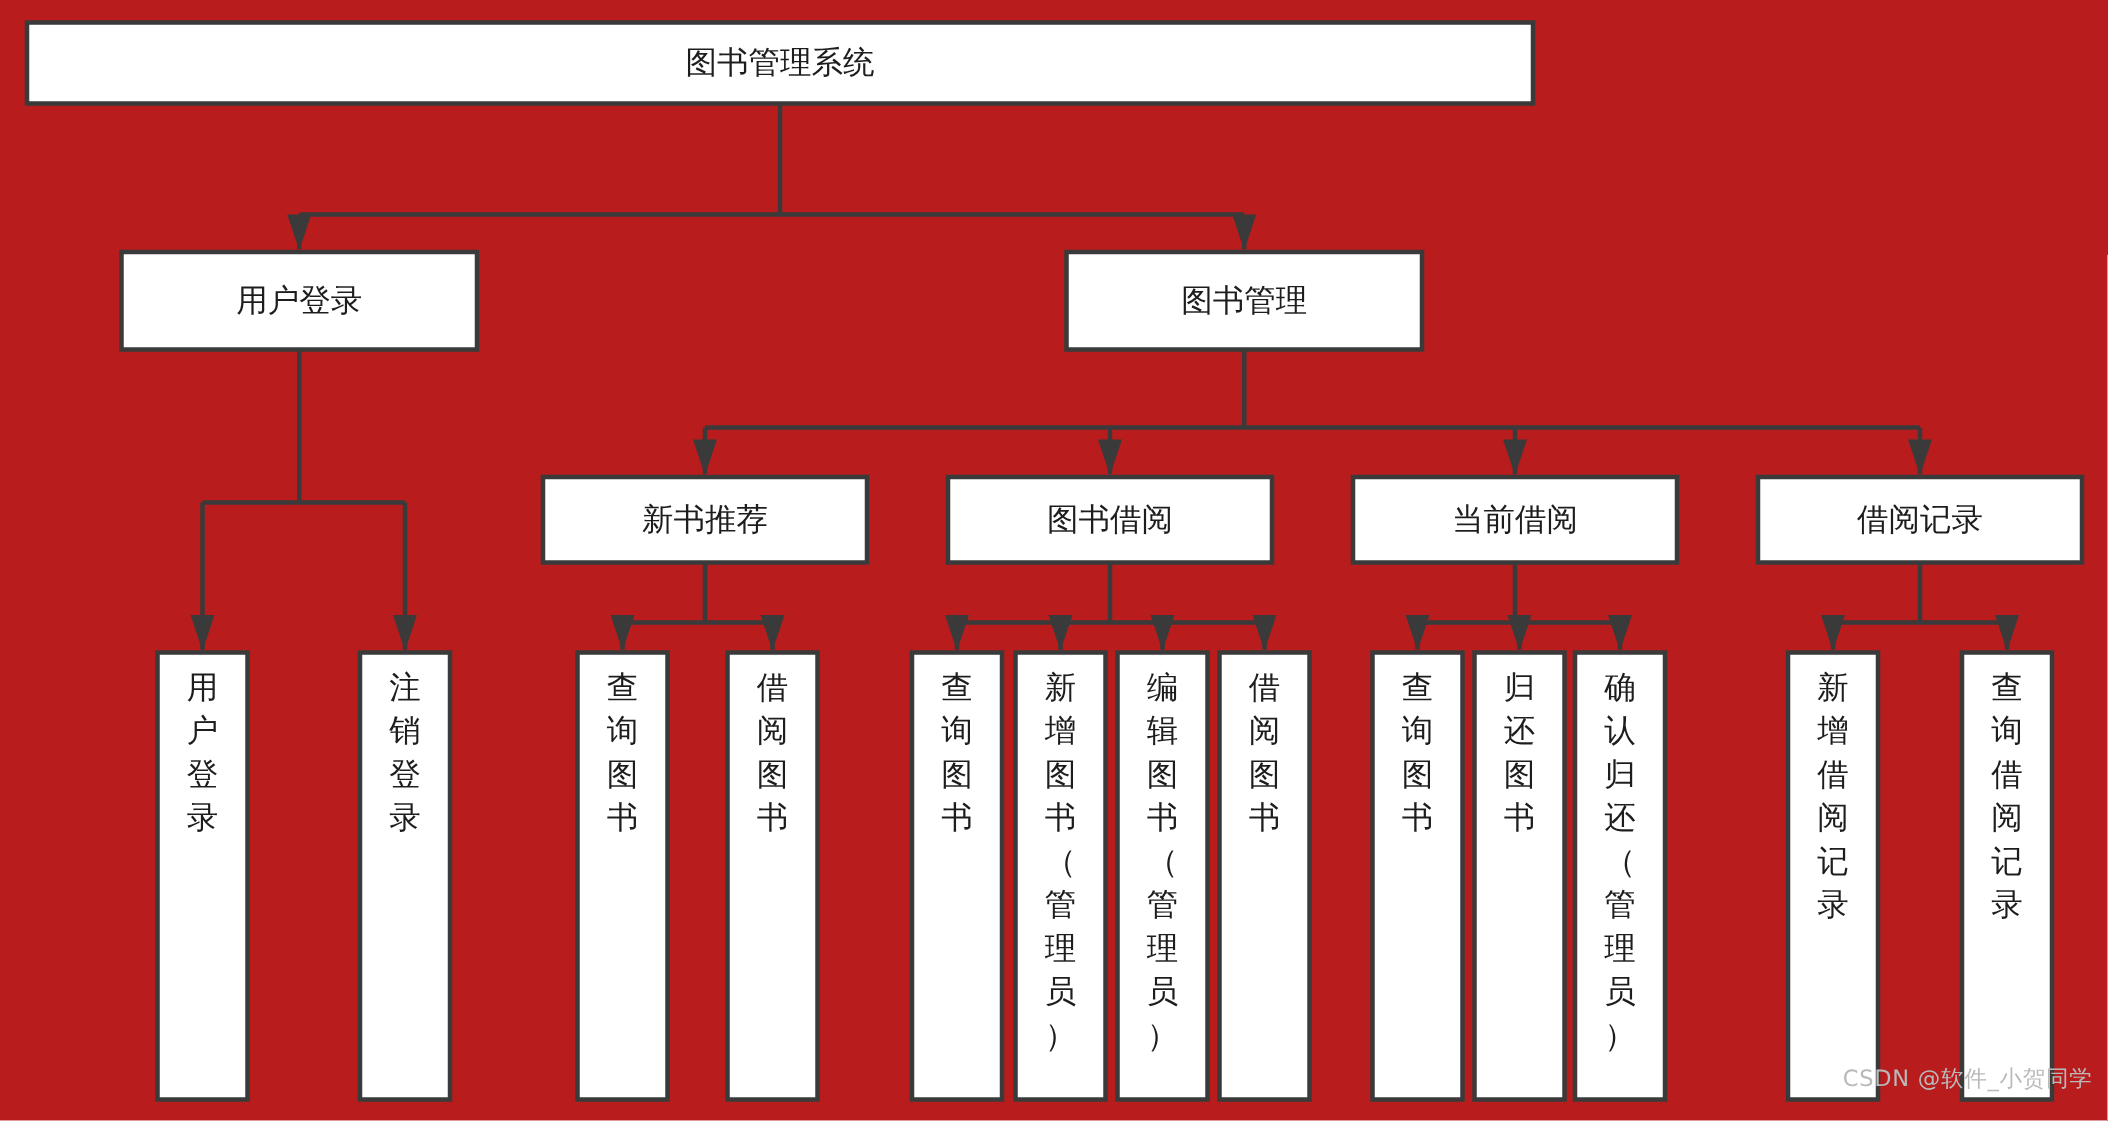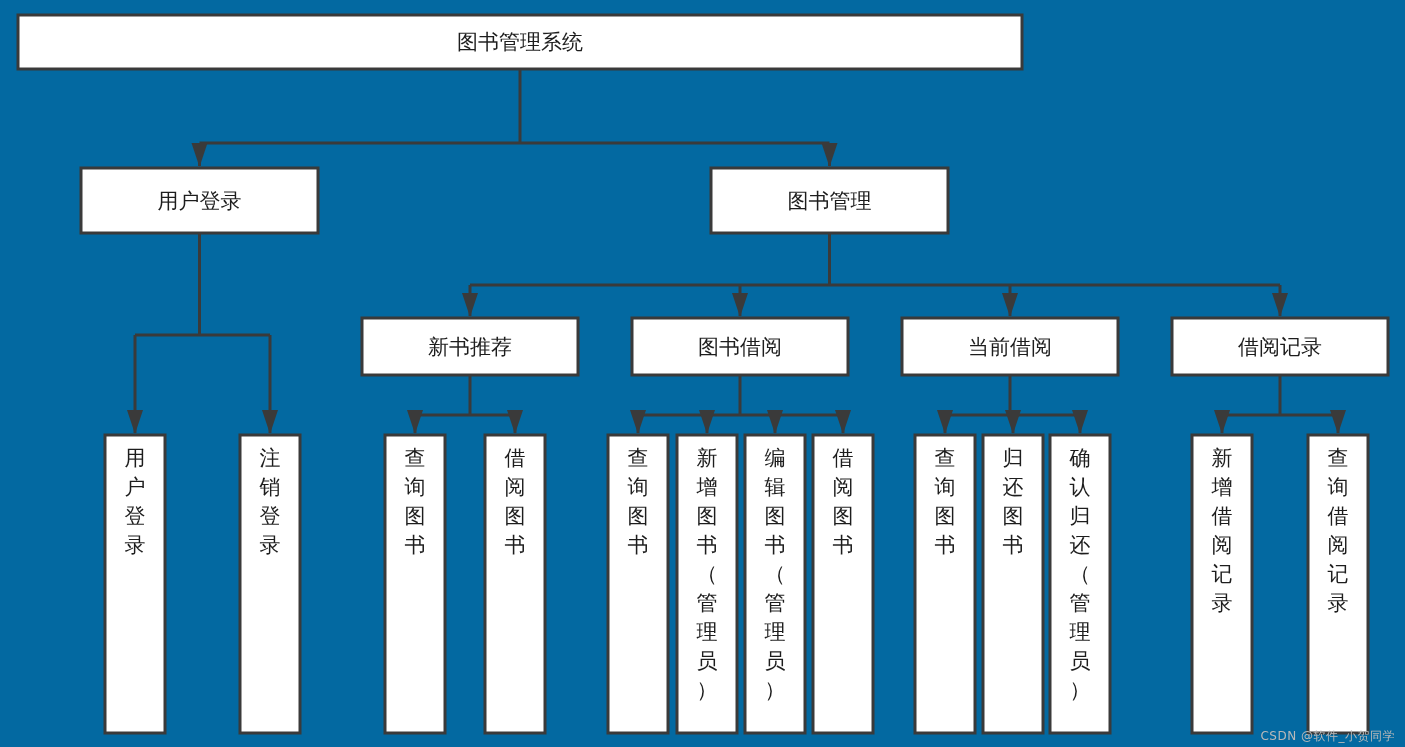--- a/index.html
+++ b/index.html
@@ -7,21 +7,21 @@
     padding: 0;
     background: #ffffff;
   }
   body {
     font-family: "DejaVu Sans", "Liberation Sans", sans-serif;
   }
   #diagram-root {
     position: relative;
     width: 1405px;
     height: 747px;
-    background: #0369a1;
+    background: #b91c1c;
     overflow: hidden;
   }
   svg#tree-svg {
     position: absolute;
     top: 0;
     left: 0;
     width: 1405px;
     height: 747px;
   }
   .node-box {
@@ -48,23 +48,23 @@
   }
   .node-label-v {
     font-family: "DejaVu Sans", "Liberation Sans", sans-serif;
     font-size: 21px;
     fill: #1d1d1d;
     text-anchor: middle;
   }
   .watermark-text {
     position: absolute;
     right: 10px;
-    bottom: 2px;
-    font-family: "DejaVu Sans", "Liberation Sans", sans-serif;
-    font-size: 12px;
+    bottom: 18px;
+    font-family: "DejaVu Sans", "Liberation Sans", sans-serif;
+    font-size: 15px;
     color: #b9b9b9;
     white-space: nowrap;
     letter-spacing: 0.5px;
   }
 </style>
 </head>
 <body>
 
 <div id="diagram-root">
   <svg id="tree-svg" viewBox="0 0 1405 747">

